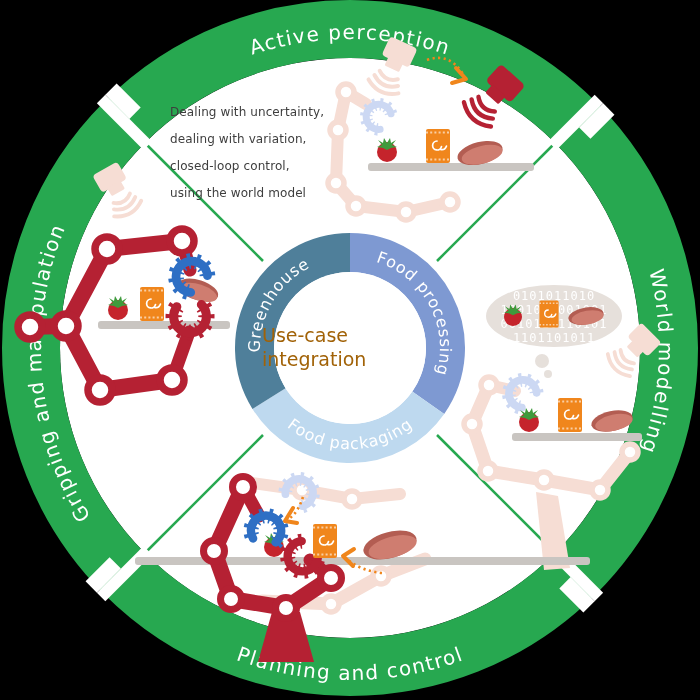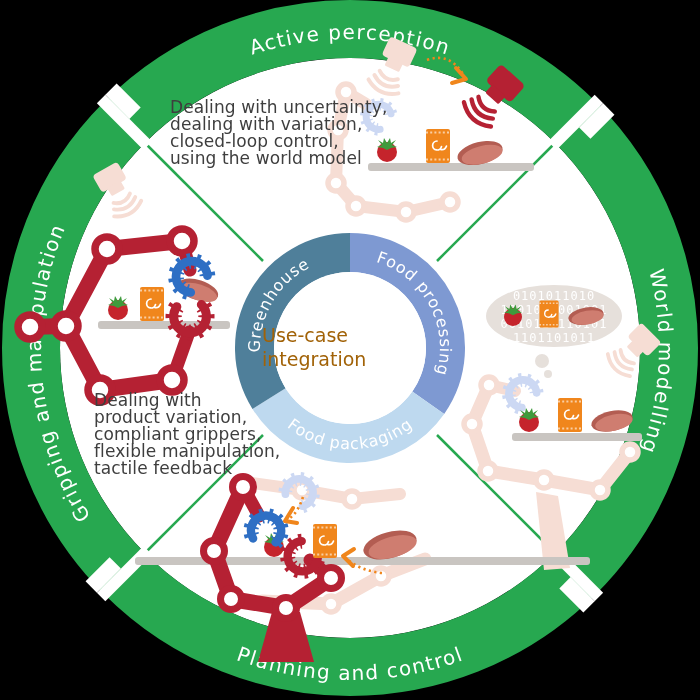--- a/index.html
+++ b/index.html
@@ -1,20 +1,20 @@
 <!DOCTYPE html>
 <html style="--green: #27a850; --red: #b52133; --pale: #f6ddd4; --blue: #2e6fc4; --paleblue: #ccd8f3; --orange: #f0861c; --tomato: #c5242c; --leaf: #3f9b3c; --meat: #cf7d70; --meatdark: #b35d52; --shelf: #c9c5c1; --bubble: #e6e0db; --ink: #3e3e3e;"><head>
 <meta charset="utf-8">
 <style>
   html,body{margin:0;padding:0;background:#000;}
   #stage{position:relative;width:700px;height:700px;background:#000;overflow:hidden;
          font-family:"DejaVu Sans","Liberation Sans",sans-serif;}
   #art{position:absolute;left:0;top:0;}
   .note{position:absolute;white-space:pre-line;color:var(--ink);
-        font-size:17px;line-height:17px;letter-spacing:.1px;}
+        font-size:12px;line-height:27px;letter-spacing:.1px;}
   #center-label{position:absolute;left:262px;top:323px;width:176px;
         white-space:pre-line;color:#a16207;font-size:19px;line-height:24px;}
   .ring-label{fill:#fff;font-size:20px;letter-spacing:1.4px;}
   .donut-label{fill:#fff;font-size:16px;letter-spacing:.8px;}
   .bin{fill:#fff;font-size:12px;letter-spacing:1px;font-family:"DejaVu Sans Mono","Liberation Mono",monospace;}
   .armR{stroke:var(--red);fill:none;}
   .armP{stroke:var(--pale);fill:none;}
   .w16{stroke-width:16;stroke-linecap:round;}
   .w13{stroke-width:13;stroke-linecap:round;}
   .w12{stroke-width:12;stroke-linecap:round;}
@@ -229,20 +229,15 @@
   <text class="donut-label">
     <textPath href="#donutPathCW" startOffset="67.2%" text-anchor="middle">Food processing</textPath></text>
   <text class="donut-label">
     <textPath href="#donutPathCCW" startOffset="50%" text-anchor="middle">Food packaging</textPath></text>
 </svg>
 
 <div class="note" style="left:170px;top:99px;width:230px">Dealing with uncertainty,
 dealing with variation,
 closed-loop control,
 using the world model</div>
-<div class="note" style="left:94px;top:392px;width:200px">Dealing with
-product variation,
-compliant grippers,
-flexible manipulation,
-tactile feedback</div>
 <div id="center-label">Use-case
 integration</div>
 </div>
 
 </body></html>

